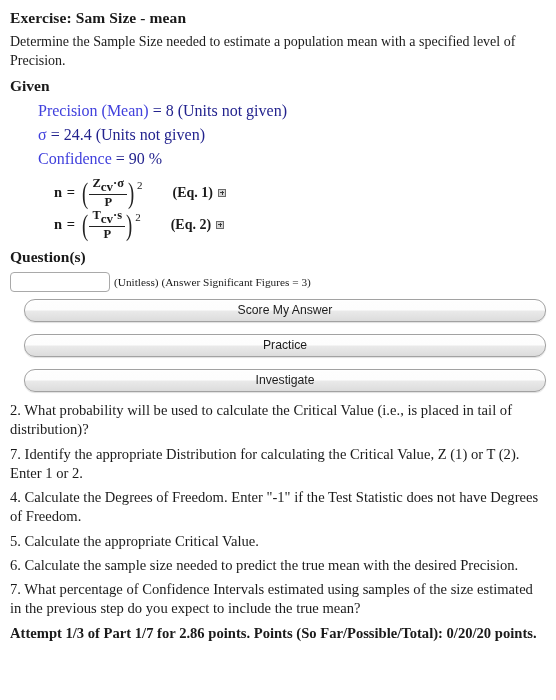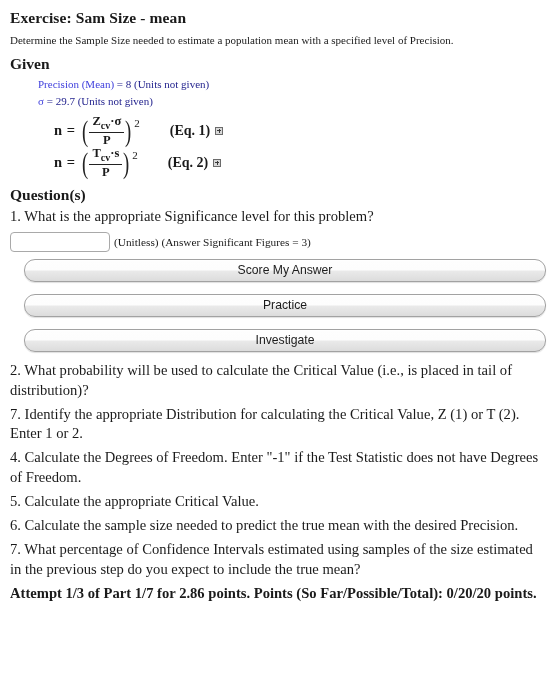--- a/index.html
+++ b/index.html
@@ -29,34 +29,34 @@
     margin: 0 0 6px 0;
     letter-spacing: 0.1px;
   }
   .section-head {
     font-weight: bold;
     font-size: 15.5px;
     line-height: 1.25;
     margin: 6px 0 3px 0;
   }
   .para {
-    font-size: 11px;
+    font-size: 14px;
     line-height: 1.32;
     margin: 0 0 16px 0;
   }
   .para.prompt {
     margin-bottom: 5px;
   }
 
   
   .given-block {
     padding-left: 28px;
   }
   .given-line {
-    font-size: 11px;
+    font-size: 16px;
     line-height: 1.52;
     color: #2a2a8c;
     white-space: nowrap;
   }
   .given-label {
     color: #4040dd;
   }
   .given-value {
     color: #23238e;
   }
@@ -106,21 +106,21 @@
     padding: 0 3px 1px 3px;
     border-bottom: 1px solid #222;
     white-space: nowrap;
   }
   .frac .den {
     font-size: 12.5px;
     font-weight: bold;
     padding: 1px 3px 0 3px;
   }
   .sub {
-    font-size: 10px;
+    font-size: 13px;
     vertical-align: sub;
     font-weight: bold;
   }
   .exp {
     font-size: 11px;
     vertical-align: super;
     margin-left: 1px;
     position: relative;
     top: -8px;
   }
@@ -229,23 +229,27 @@
 
   <div class="given-block">
 
     <div class="given-line">
       <span class="given-label">Precision (Mean)</span>
       <span class="given-value">= 8 (Units not given)</span>
     </div>
 
     <div class="given-line">
       <span class="given-label">σ</span>
-      <span class="given-value">= 29.7 (Units not given)</span>
-    </div>
-
+      <span class="given-value">= 24.4 (Units not given)</span>
+    </div>
+
+    <div class="given-line">
+      <span class="given-label">Confidence</span>
+      <span class="given-value">= 90 %</span>
+    </div>
 
   </div>
 
   <div class="eq-block">
 
     <div class="eq-row">
       <span class="eq-lhs">n =</span>
       <span class="eq-paren">(</span>
       <span class="frac">
         <span class="num"><span>Z</span><span class="sub">cv</span><span>·σ</span></span>
@@ -266,21 +270,20 @@
       </span>
       <span class="eq-paren">)</span>
       <span class="exp">2</span>
       <span class="eq-label">(Eq. 2)</span>
       <span class="expand-icon"></span>
     </div>
   </div>
 
   <div class="section-head">Question(s)</div>
 
-  <div class="question">1. What is the appropriate Significance level for this problem?</div>
 
   <div class="answer-row">
     <input class="answer-input" type="text" placeholder="" style="">
     <span class="answer-hint">(Unitless) (Answer Significant Figures = 3)</span>
   </div>
 
   <div class="button-row">
     <button class="aqua-button">Score My Answer</button>
     <button class="aqua-button">Practice</button>
     <button class="aqua-button">Investigate</button>

